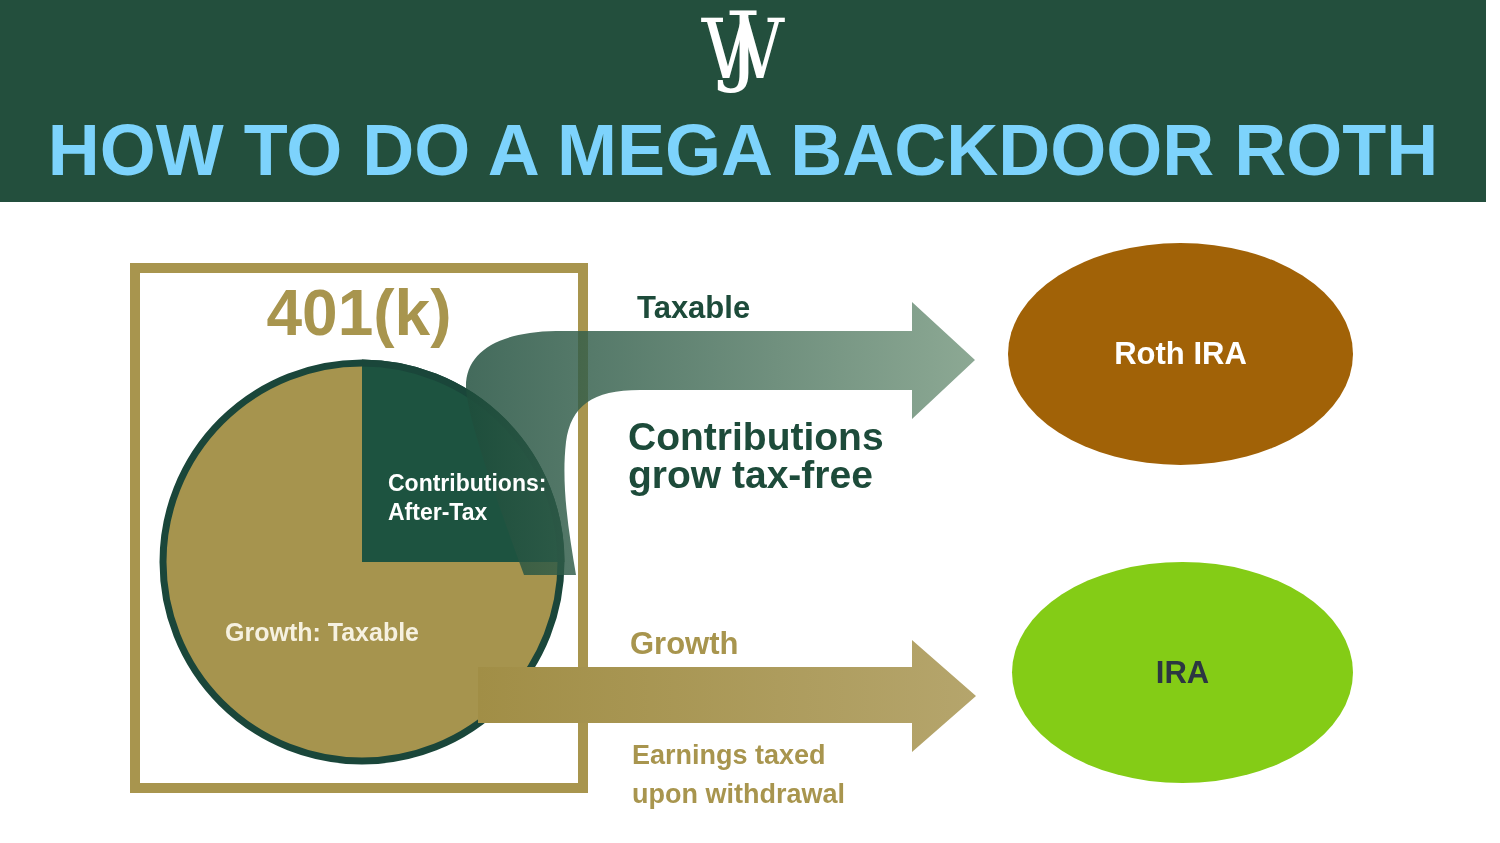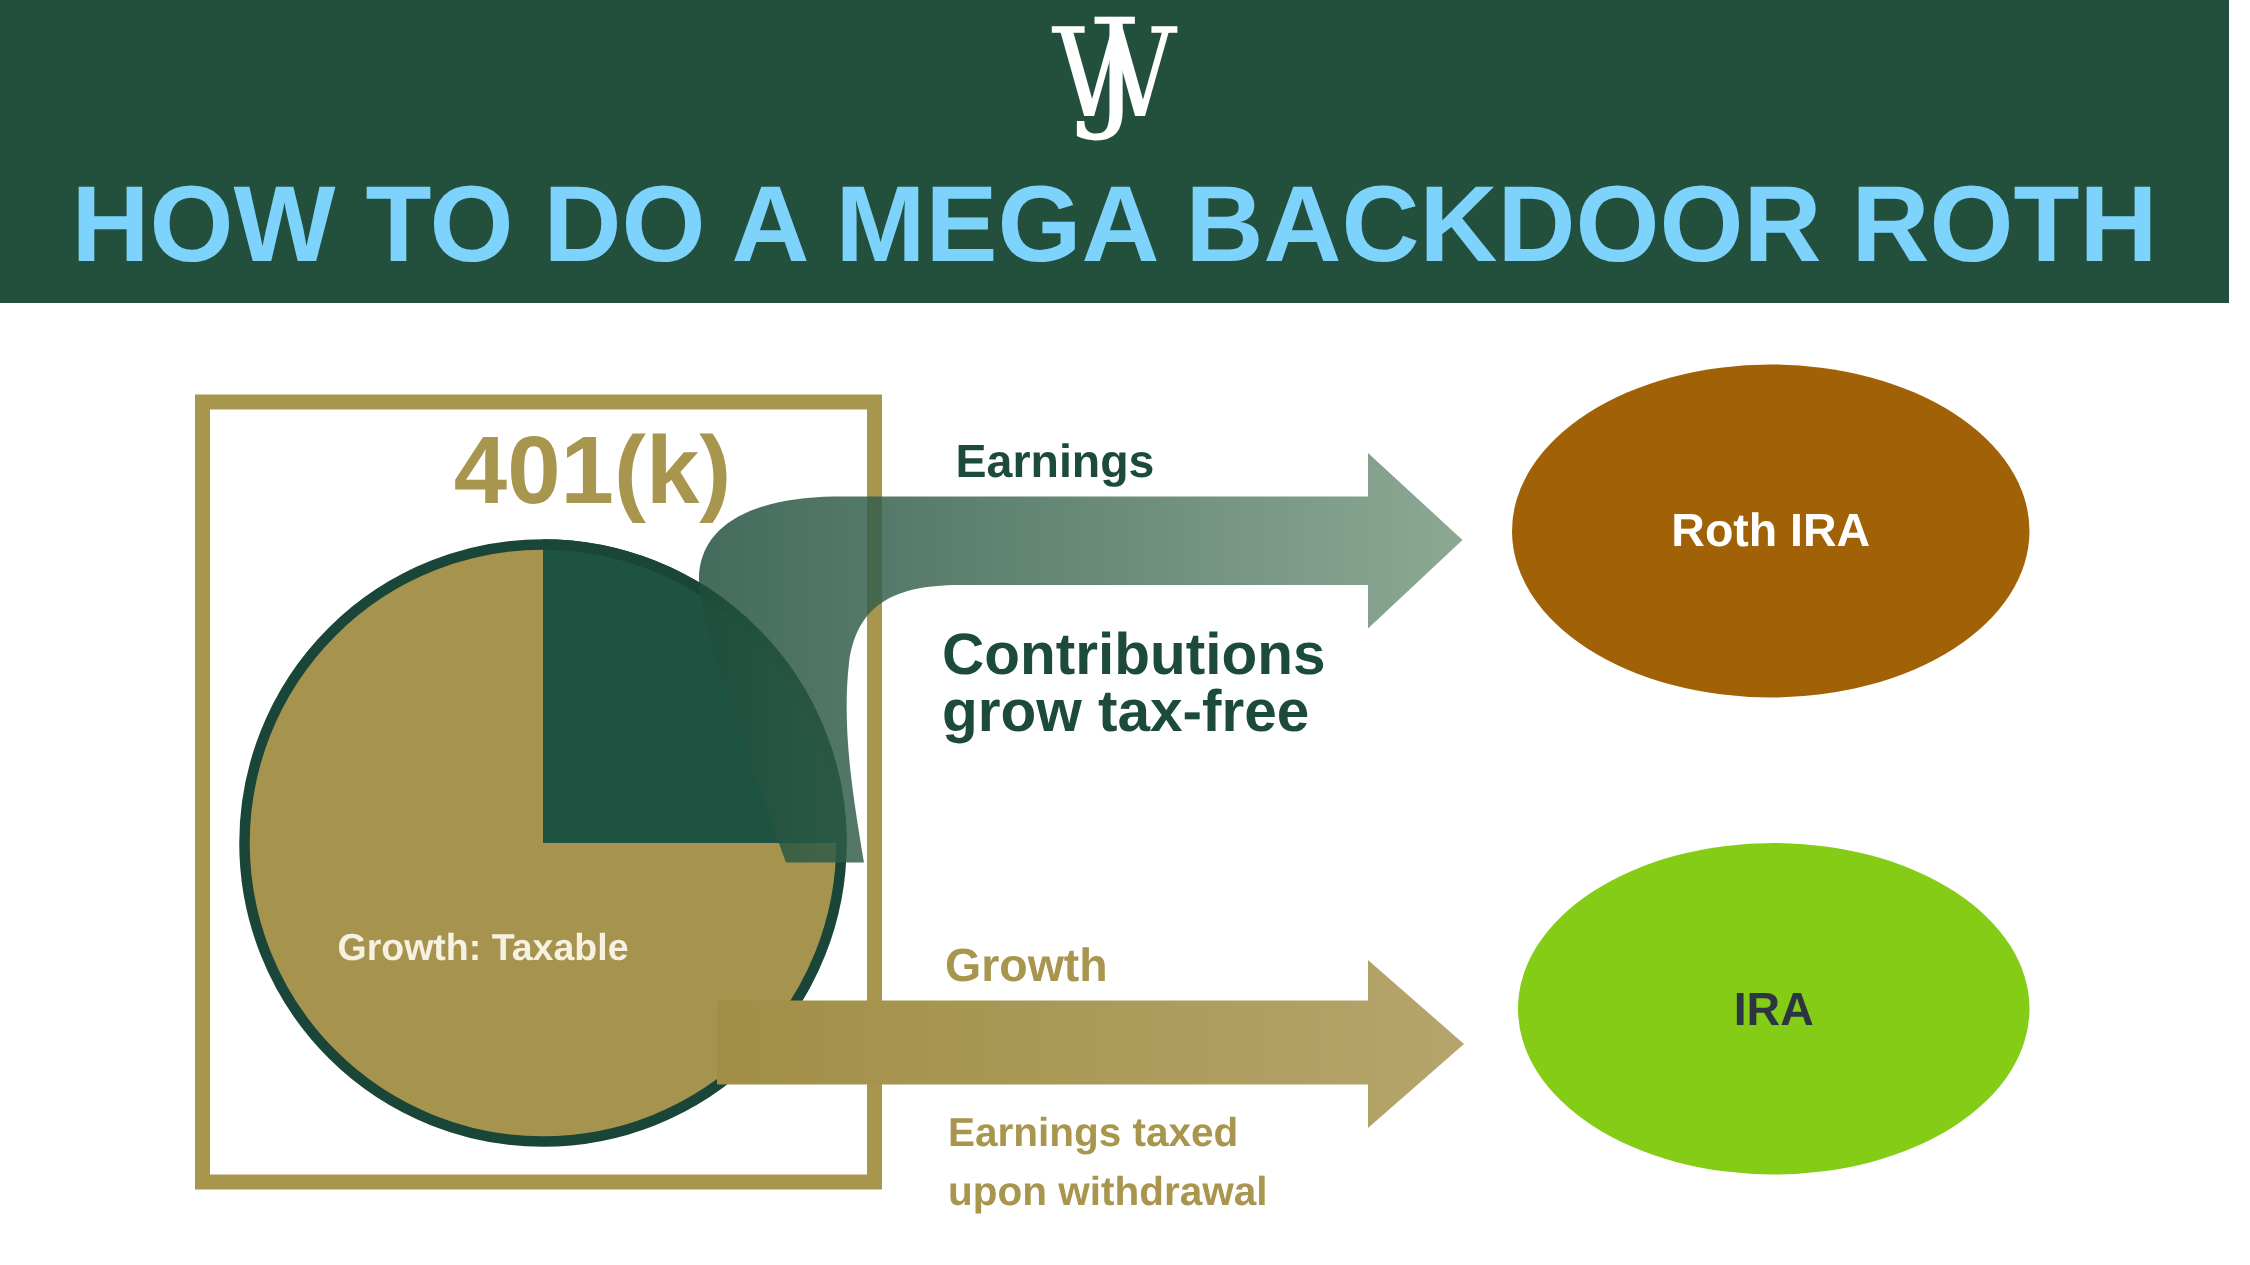--- a/index.html
+++ b/index.html
@@ -15,21 +15,21 @@
   .logo .lw{font-size:82px;top:9px;}
   .logo .lj{font-size:88px;top:1px;}
   .title{position:absolute;left:0;top:110px;width:100%;text-align:center;
          color:#7dd3fc;font-size:72px;font-weight:bold;letter-spacing:0px;
          line-height:80px;white-space:nowrap;}
 
   
   .box401k{position:absolute;left:130px;top:263px;width:458px;height:530px;
            border:10px solid #a8954e;box-sizing:border-box;}
   .box401k-label{position:absolute;left:130px;top:281px;width:458px;text-align:center;
-                 color:#a8954e;font-size:64px;font-weight:bold;line-height:1;padding-left:36px;}
+                 color:#a8954e;font-size:64px;font-weight:bold;line-height:1;}
   svg.diagram{position:absolute;left:0;top:0;width:1500px;height:843px;}
 
   .lbl{position:absolute;font-weight:bold;}
   .lbl-green{color:#1d4b3a;}
   .lbl-gold{color:#a8954e;}
   .lbl-rollover{left:637px;top:289px;font-size:31px;line-height:1.2;}
   .lbl-contribgrow{left:628px;top:418px;font-size:39px;width:330px;line-height:38px;}
   .lbl-growth{left:630px;top:625px;font-size:31px;line-height:1.2;}
   .lbl-earnings{left:632px;top:736px;font-size:27px;width:260px;line-height:39px;}
 
@@ -77,23 +77,24 @@
     <path d="M 362,562 L 362,363 A 199,199 0 0 1 561,562 Z" fill="#1d5340"></path>
     <path d="M 362,363 A 199,199 0 0 1 561,562" fill="none" stroke="#1a463a" stroke-width="7"></path>
 
     <path d="M 524,575 C 495,495 468,420 466,388 C 465,352 498,332 556,331
              L 912,331 L 912,302 L 975,360 L 912,419 L 912,390 L 640,390
              C 592,390 571,406 566,442 C 561,486 569,533 576,575 Z" fill="url(#greenArrowGrad)" fill-opacity="0.83"></path>
 
     <path d="M 478,667 L 912,667 L 912,640 L 976,696 L 912,752 L 912,723 L 478,723 Z" fill="url(#goldArrowGrad)"></path>
   </svg>
 
+  <div class="pie-label-contrib">Contributions: After-Tax</div>
   <div class="pie-label-growth">Growth: Taxable</div>
 
-  <div class="lbl lbl-green lbl-rollover">Earnings</div>
+  <div class="lbl lbl-green lbl-rollover">Taxable</div>
   <div class="lbl lbl-green lbl-contribgrow">Contributions grow tax-free</div>
   <div class="lbl lbl-gold lbl-growth">Growth</div>
   <div class="lbl lbl-gold lbl-earnings">Earnings taxed upon withdrawal</div>
 
   <div class="ellipse ellipse-roth">
     <span>Roth IRA</span>
   </div>
   <div class="ellipse ellipse-ira">
     <span>IRA</span>
   </div>

